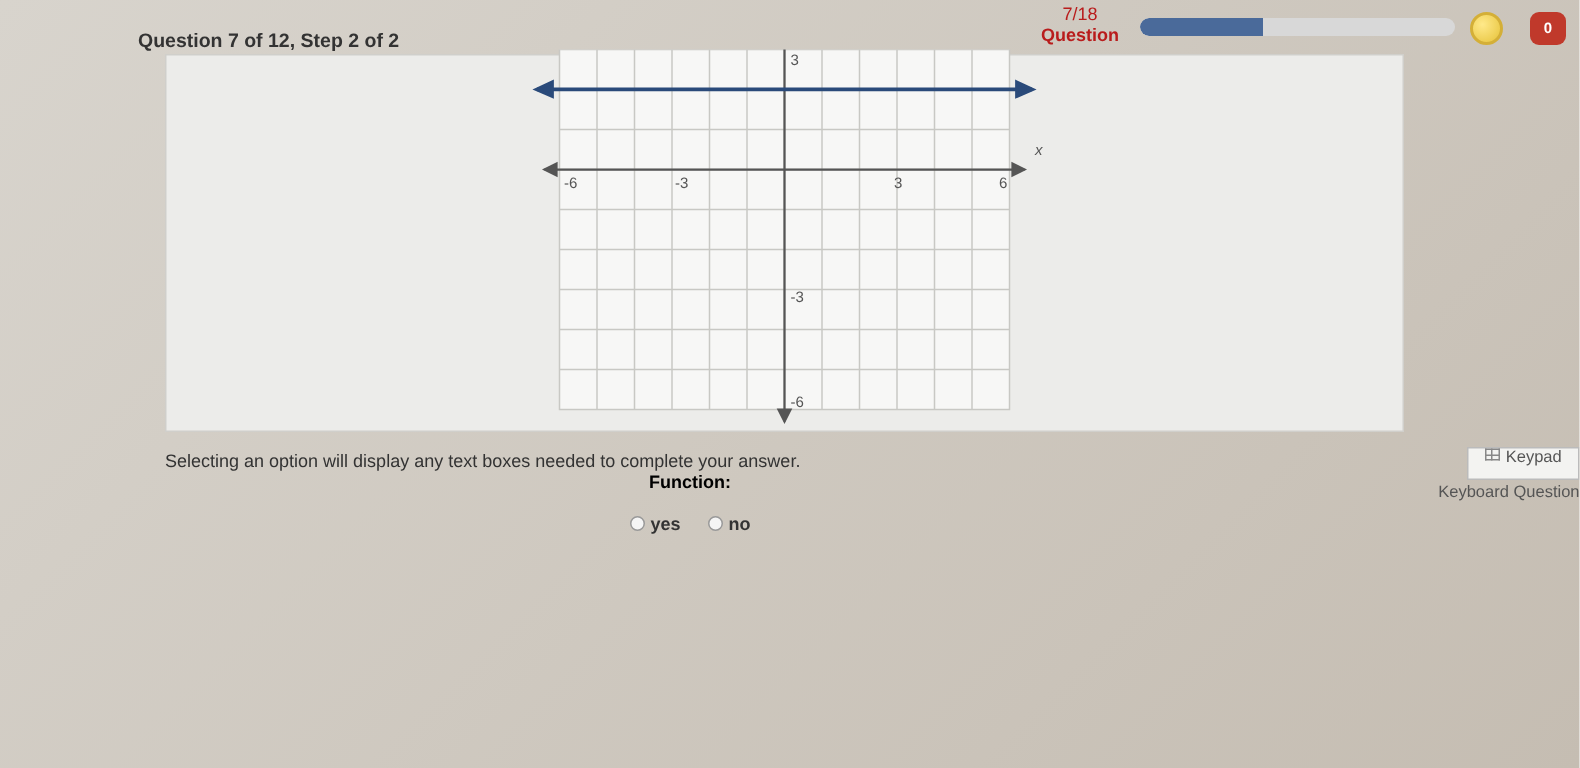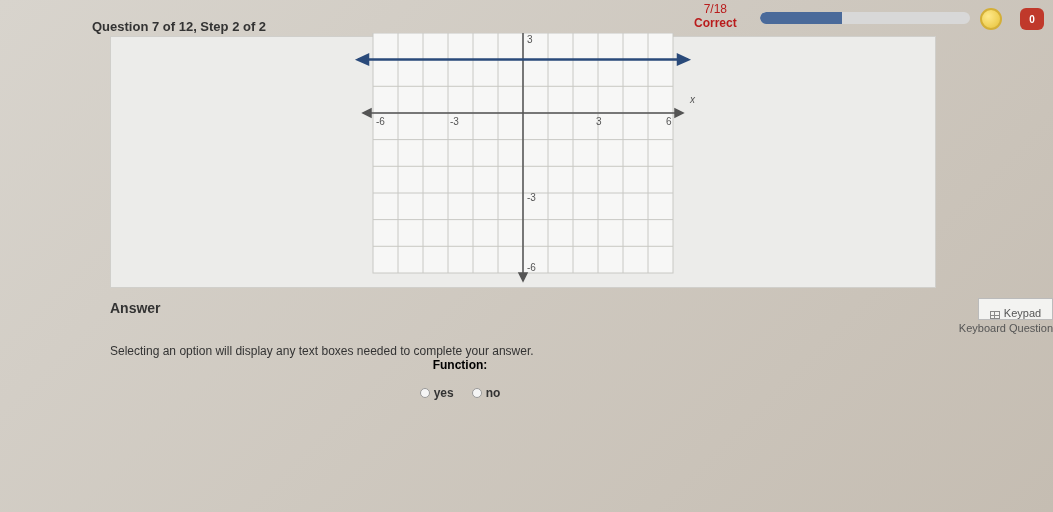--- a/index.html
+++ b/index.html
@@ -134,21 +134,21 @@
       position: absolute;
       right: 0px;
       top: 298px;
       width: 75px;
       height: 22px;
       background: #f3f3f1;
       border: 1px solid #bbb;
       font-size: 11px;
       color: #555;
       display: flex;
-      align-items: flex-end;
+      align-items: flex-start;
       justify-content: center;
       gap: 4px;
       cursor: pointer;
     }
     .kb-shortcuts {
       position: absolute;
       right: 0px;
       top: 322px;
       font-size: 11px;
       color: #555;
@@ -166,21 +166,21 @@
   </style>
 </head>
 <body>
 
 <div class="header">
   <div class="question-label">Question 7 of 12, Step 2 of 2</div>
 </div>
 
 <div class="score-block">
   <div>7/18</div>
-  <div class="correct">Correct</div>
+  <div class="correct">Question</div>
 </div>
 
 <div class="progress-wrap">
   <div class="progress-fill"></div>
 </div>
 
 <div class="coin"></div>
 <div class="heart">
   <span>0</span>
 </div>
@@ -236,21 +236,20 @@
         <text x="189" y="10">3</text>
         <text x="189" y="168">-3</text>
         <text x="189" y="238">-6</text>
         <text x="352" y="70" font-style="italic">x</text>
       </g>
     </svg>
   </div>
 </div>
 
 <div class="answer-section">
-  <div class="answer-title">Answer</div>
   <div class="helper-text">Selecting an option will display any text boxes needed to complete your answer.</div>
   <div class="function-row">
     <div class="function-label">Function:</div>
     <div class="options">
       <label class="opt">
         <span class="radio-dot"></span>
         <span>yes</span>
       </label>
       <label class="opt">
         <span class="radio-dot"></span>

